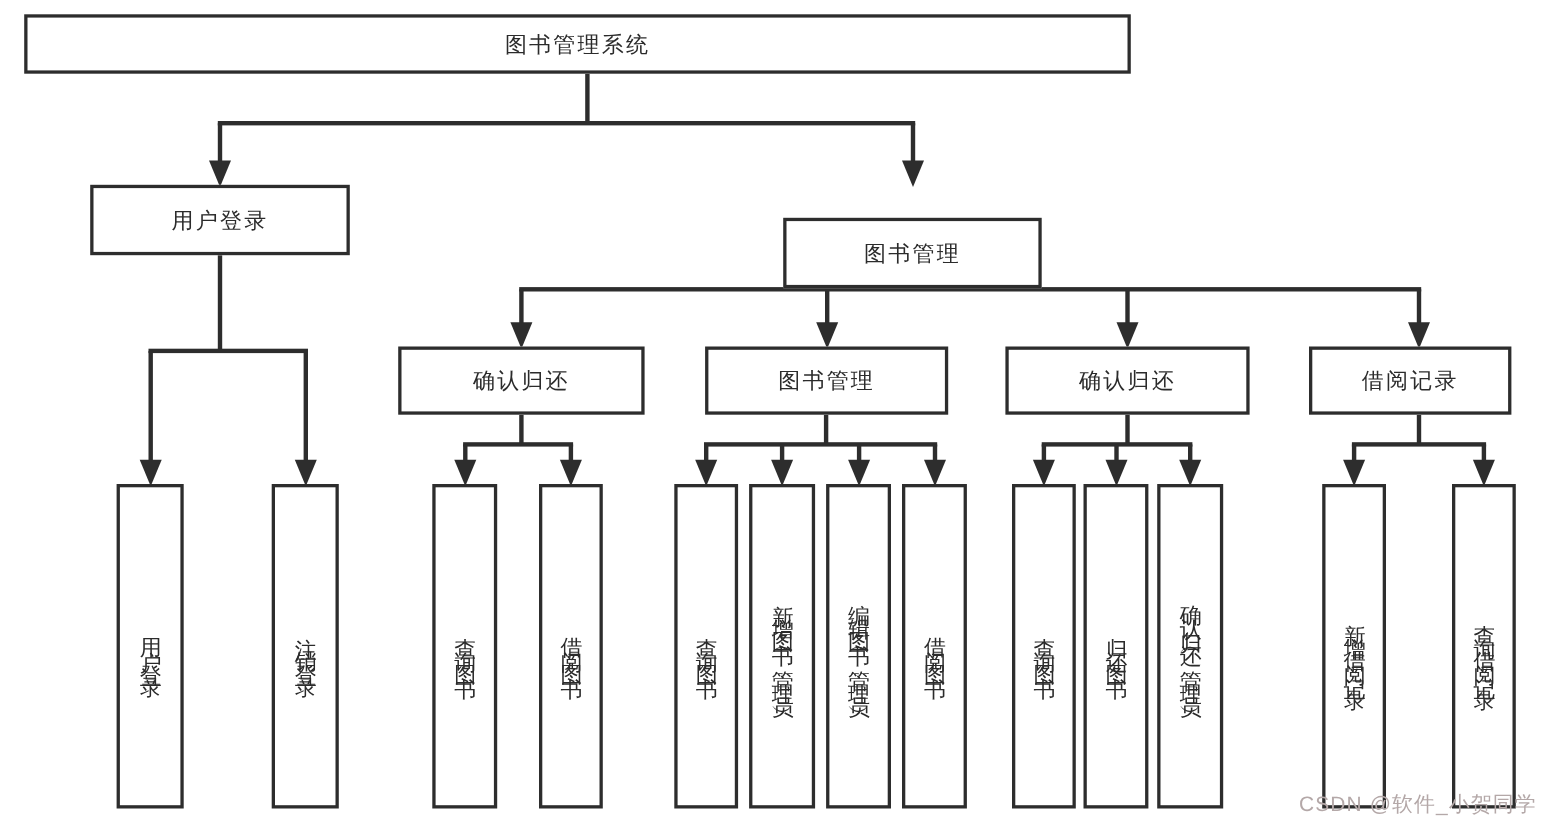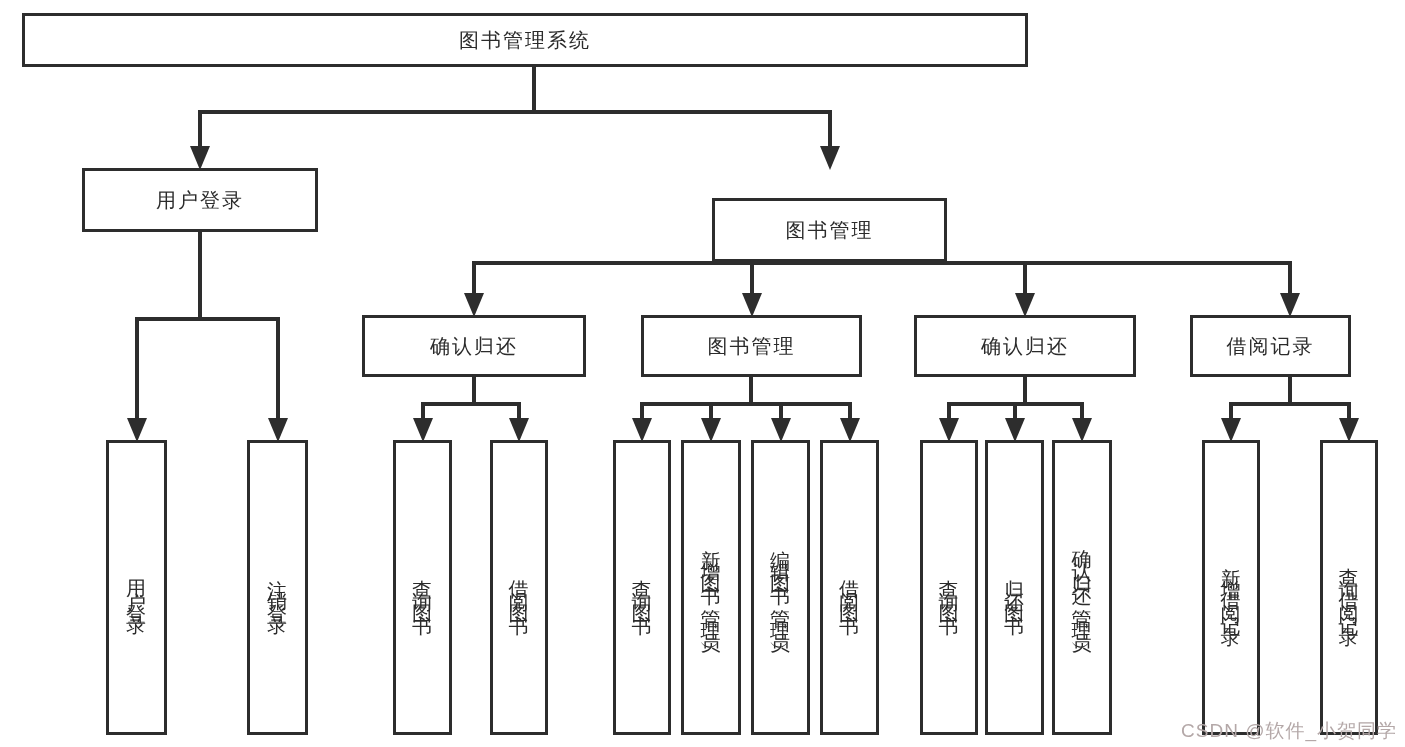--- a/index.html
+++ b/index.html
@@ -98,21 +98,21 @@
       </div>
       <div class="node" style="left: 362px; top: 315px; width: 224px; height: 62px;">
         <span class="lbl">确认归还</span>
       </div>
       <div class="node" style="left: 641px; top: 315px; width: 221px; height: 62px;">
         <span class="lbl">图书管理</span>
       </div>
       <div class="node" style="left: 914px; top: 315px; width: 222px; height: 62px;">
         <span class="lbl">确认归还</span>
       </div>
-      <div class="node" style="left: 1190px; top: 315px; width: 161px; height: 62px;">
+      <div class="node" style="left: 1190px; top: 315px; width: 184px; height: 62px;">
         <span class="lbl">借阅记录</span>
       </div>
       <div class="node v" style="left: 106px; top: 440px; width: 61px; height: 295px;">
         <span class="lbl">用户登录</span>
       </div>
       <div class="node v" style="left: 247px; top: 440px; width: 61px; height: 295px;">
         <span class="lbl">注销登录</span>
       </div>
       <div class="node v" style="left: 393px; top: 440px; width: 59px; height: 295px;">
         <span class="lbl">查询图书</span>

